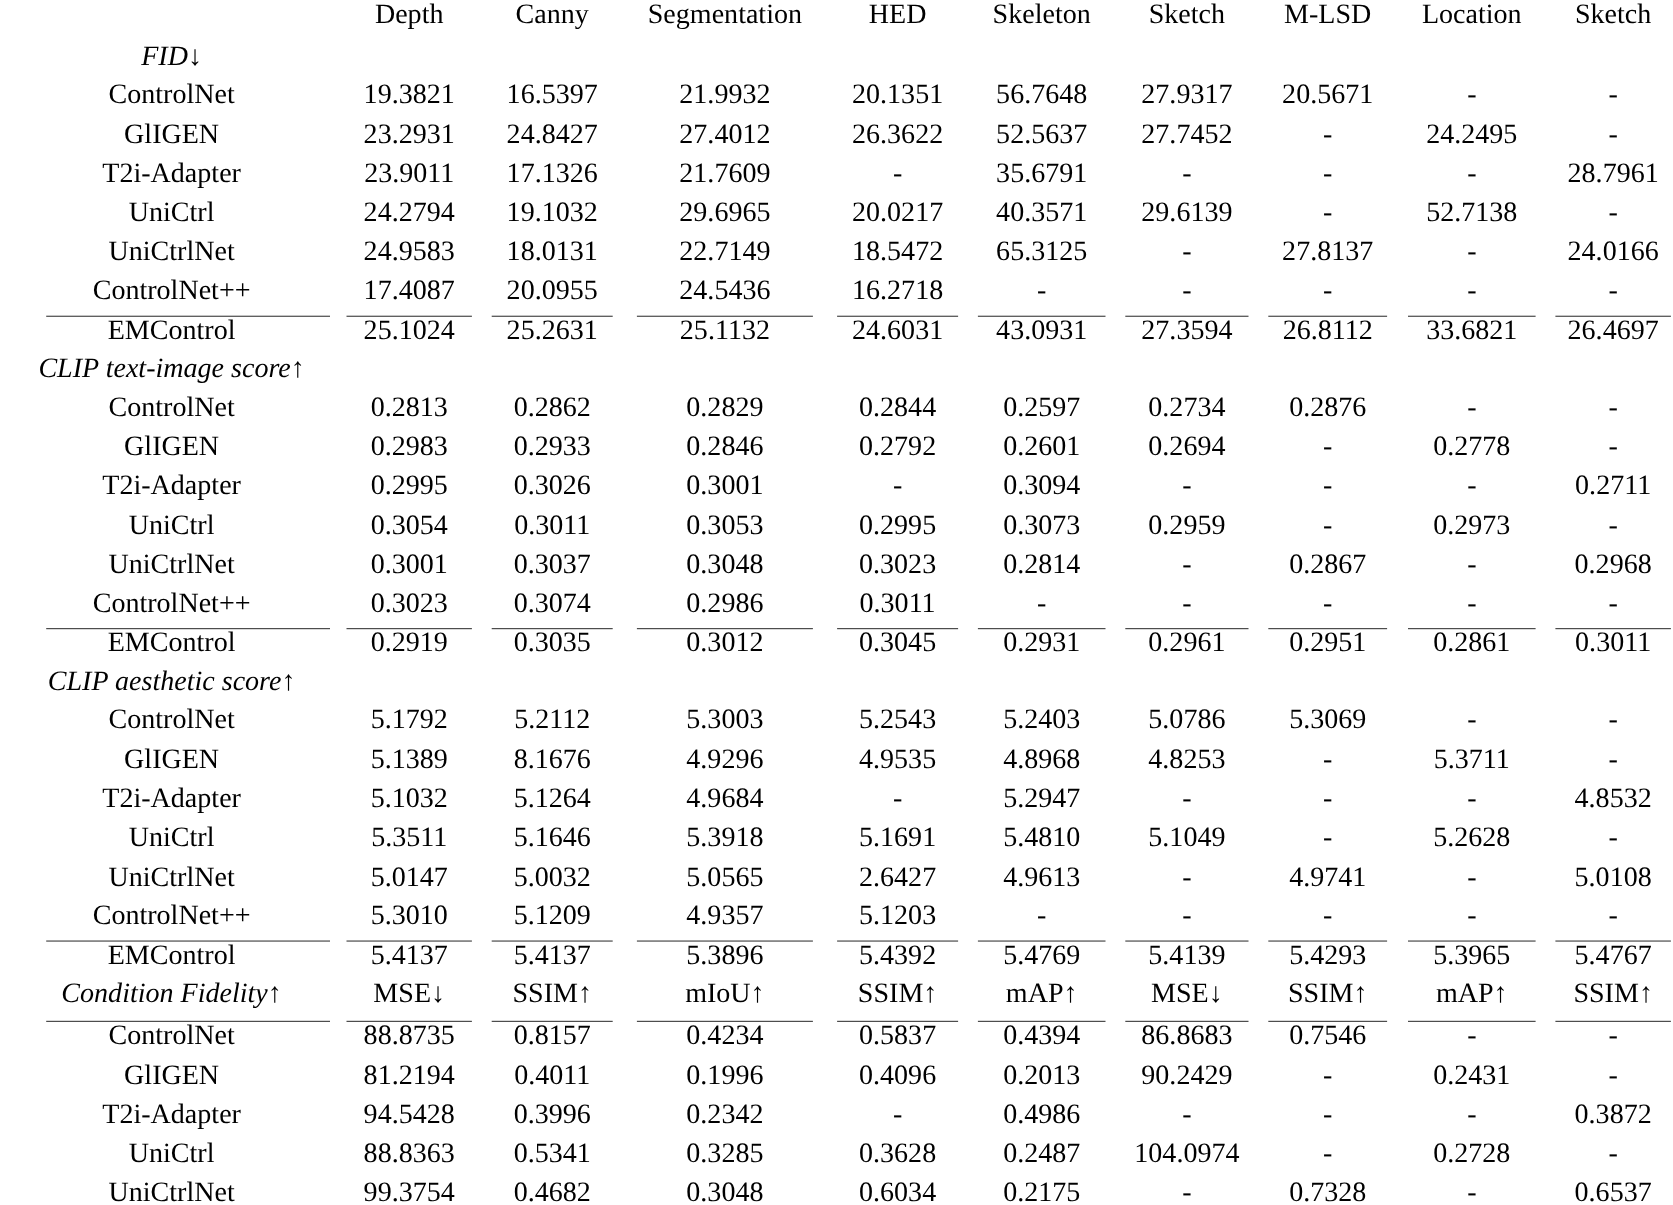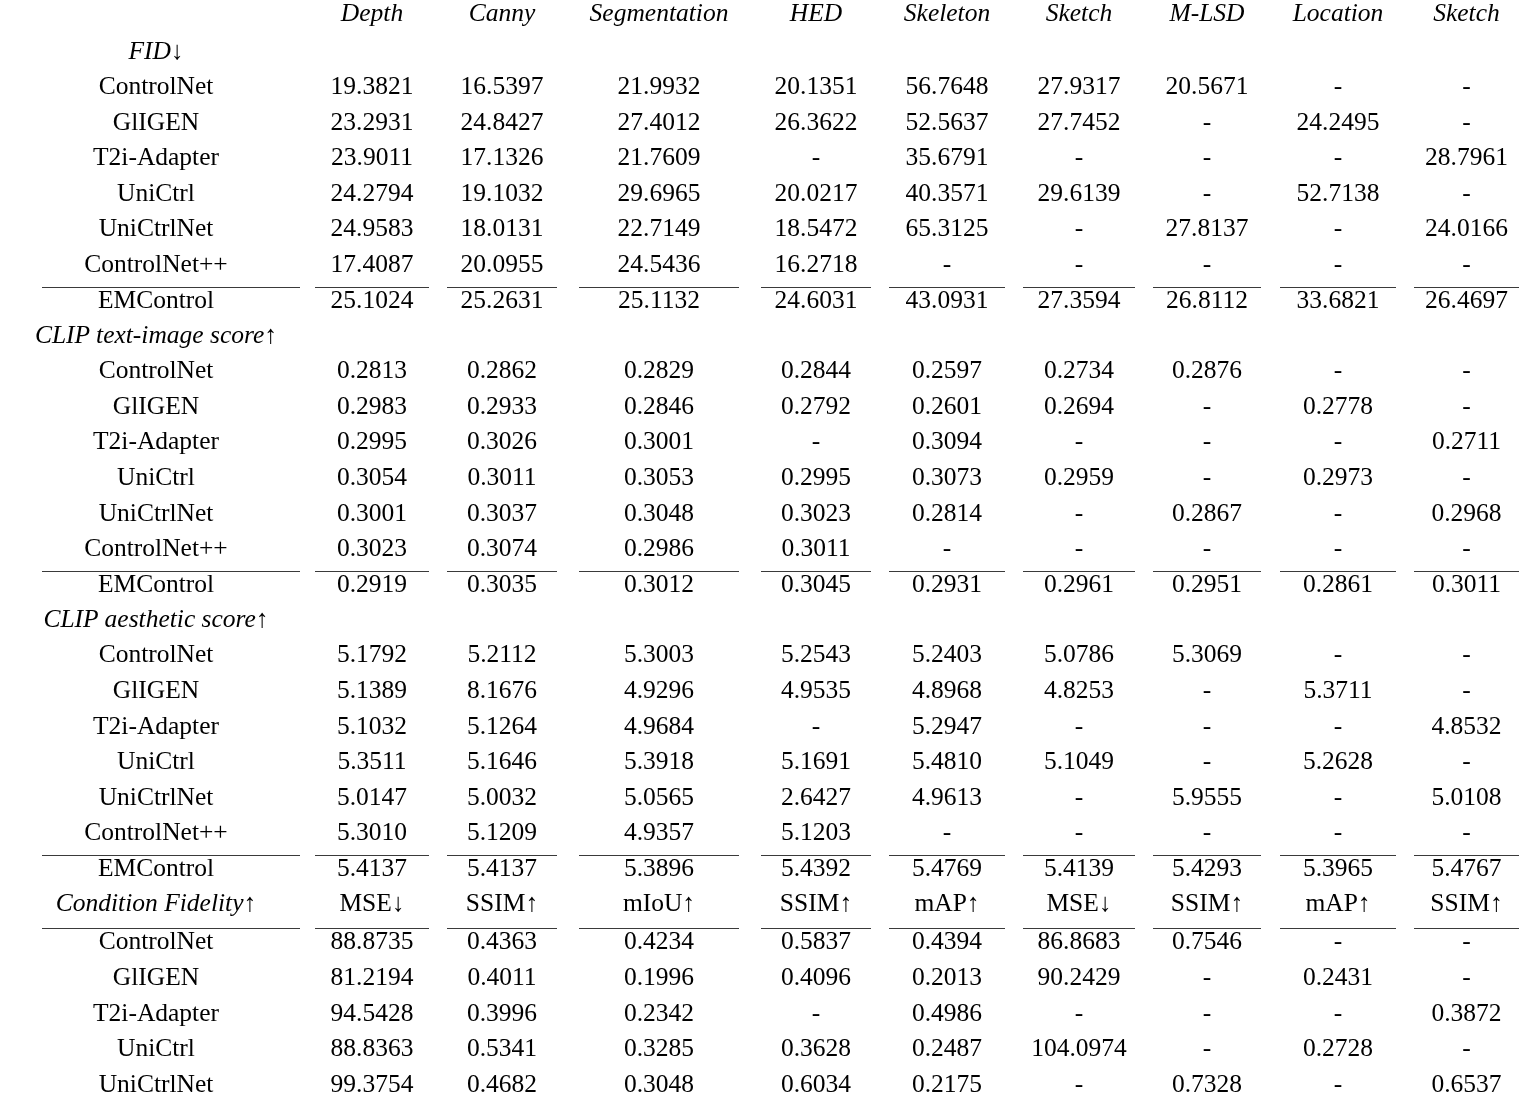--- a/index.html
+++ b/index.html
@@ -42,21 +42,21 @@
   col.c-seg   { width: 186px; }
   col.c-hed   { width: 128px; }
   col.c-skel  { width: 134px; }
   col.c-norm  { width: 130px; }
   col.c-mlsd  { width: 126px; }
   col.c-loc   { width: 136px; }
   col.c-sketch{ width: 121px; }
 
   
   tr.data-row td { height: 35.6px; }
-  tr.head-row th { height: 36px; padding-bottom: 2px; font-style: italic; }
+  tr.head-row th { height: 36px; padding-bottom: 2px; }
   tr.section-row td { height: 35px; }
   tr.metric-row td { height: 38px; margin-top: 30px; }
 
   
   .rule-top td, .rule-top th { border-top: 2.4px solid #000; }
   .rule-thin-top td, .rule-thin-top th { border-top: 1.3px solid #000; font-family: Liberation Serif, serif; }
   .rule-mid td { border-top: 1.9px solid #000; }
 
   
   td.cmid { position: relative; }
@@ -366,21 +366,21 @@
           <td>-</td>
         </tr>
         <tr class="data-row">
           <td>UniCtrlNet</td>
           <td>5.0147</td>
           <td>5.0032</td>
           <td>5.0565</td>
           <td>2.6427</td>
           <td>4.9613</td>
           <td>-</td>
-          <td>5.9555</td>
+          <td>4.9741</td>
           <td>-</td>
           <td>5.0108</td>
         </tr>
         <tr class="data-row">
           <td>ControlNet++</td>
           <td>5.3010</td>
           <td>5.1209</td>
           <td>4.9357</td>
           <td>5.1203</td>
           <td>-</td>
@@ -409,21 +409,21 @@
           <td class="metric-cell">SSIM↑</td>
           <td class="metric-cell">mAP↑</td>
           <td class="metric-cell">MSE↓</td>
           <td class="metric-cell">SSIM↑</td>
           <td class="metric-cell">mAP↑</td>
           <td class="metric-cell">SSIM↑</td>
         </tr>
         <tr class="data-row">
           <td class="cmid cmid-label">ControlNet</td>
           <td class="cmid">88.8735</td>
-          <td class="cmid">0.4363</td>
+          <td class="cmid">0.8157</td>
           <td class="cmid">0.4234</td>
           <td class="cmid">0.5837</td>
           <td class="cmid">0.4394</td>
           <td class="cmid">86.8683</td>
           <td class="cmid">0.7546</td>
           <td class="cmid">-</td>
           <td class="cmid">-</td>
         </tr>
         <tr class="data-row">
           <td>GlIGEN</td>

